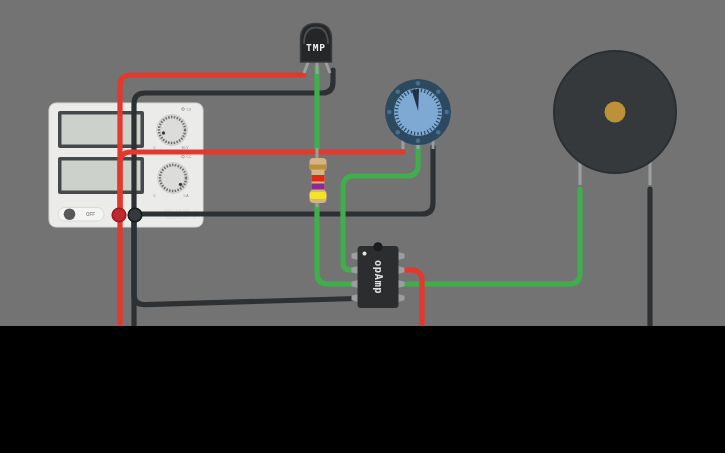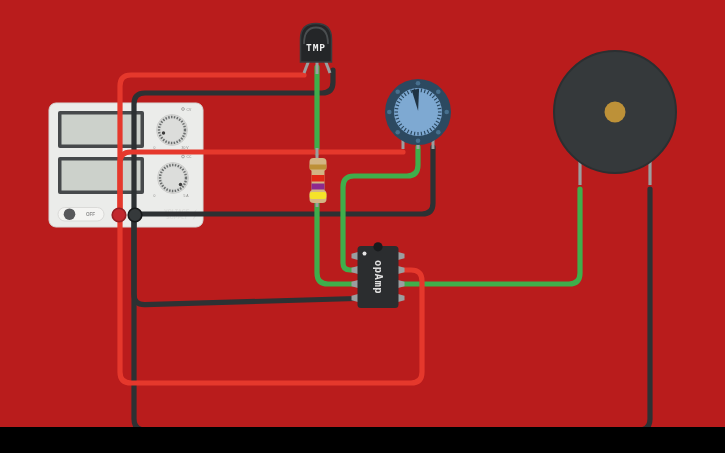--- a/index.html
+++ b/index.html
@@ -1,16 +1,16 @@
 <!DOCTYPE html>
 <html><head>
 <meta charset="utf-8">
 <style>
   html,body{margin:0;padding:0;background:#000;}
-  .stage{position:relative;width:725px;height:427px;background:#b91c1c;overflow:hidden;}
+  .stage{position:relative;width:725px;height:326px;background:#737373;overflow:hidden;}
   svg{display:block;}
   text{font-family:"Liberation Sans",sans-serif;}
   .mono{font-family:"DejaVu Sans Mono",monospace;font-weight:bold;}
   .tiny{font-size:3.4px;fill:#8b8b89;}
   .wm{font-size:5px;fill:#dcdcd9;font-weight:bold;letter-spacing:.3px;}
 </style>
 </head>
 <body>
 
 <div class="stage">

